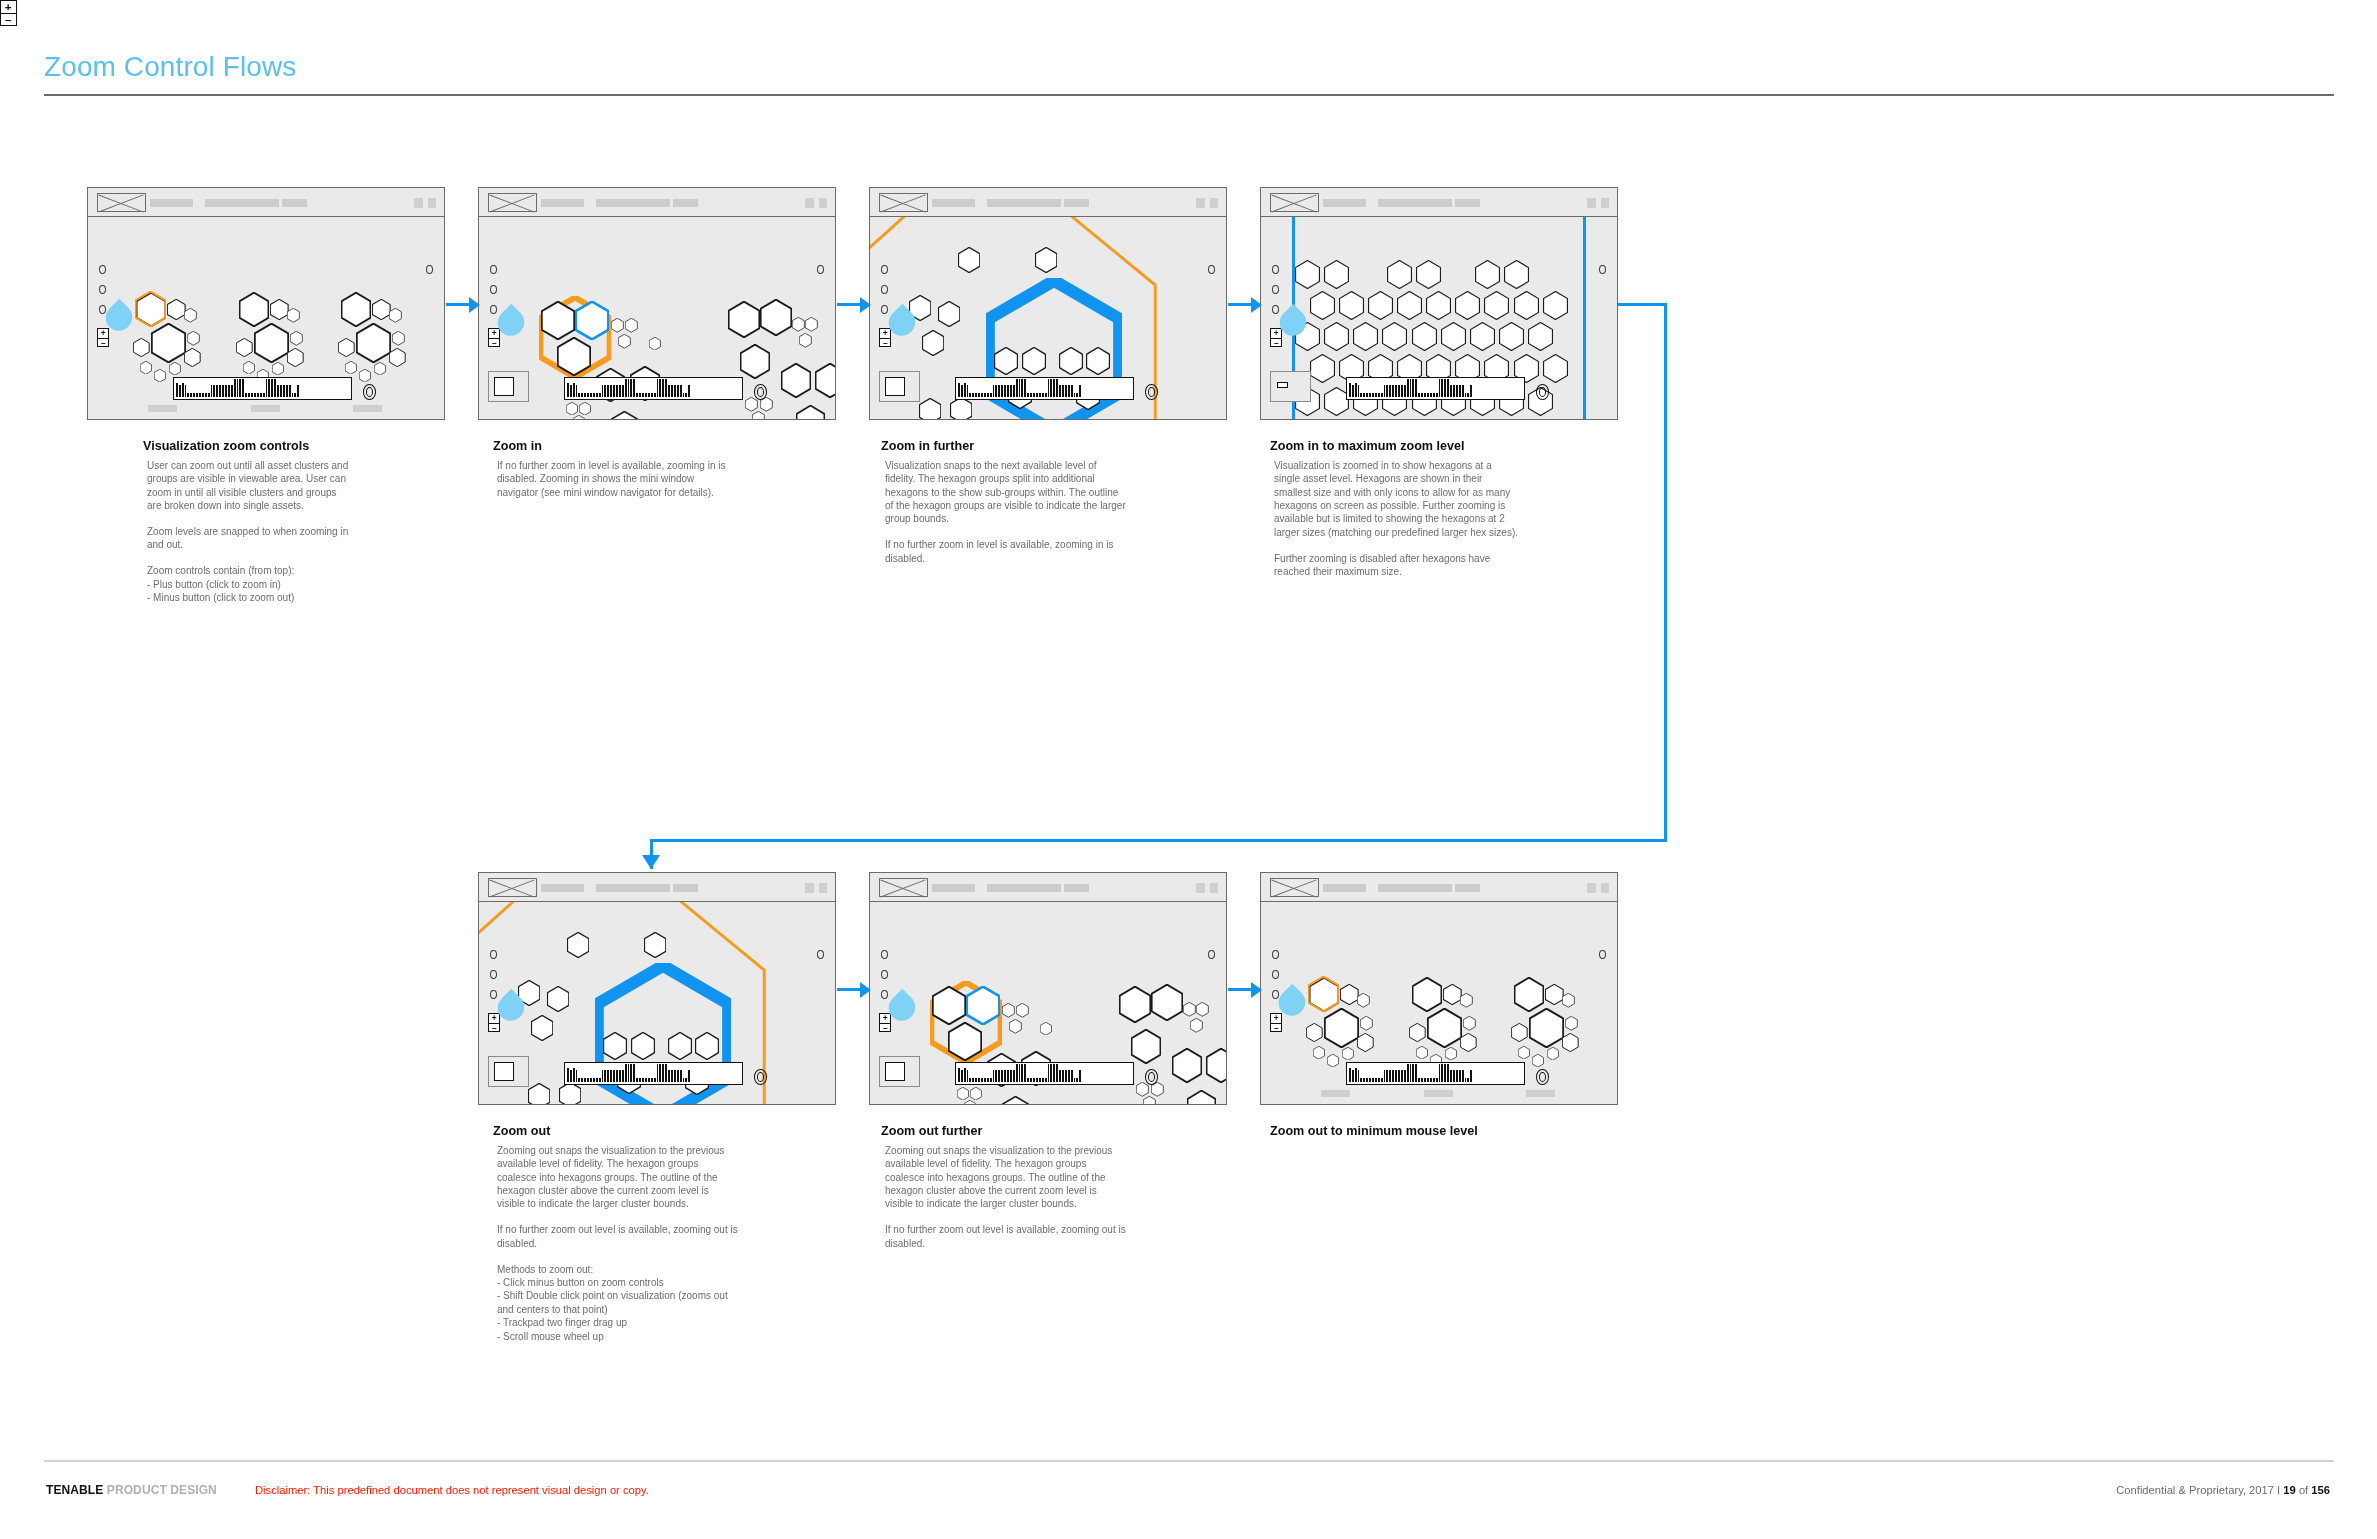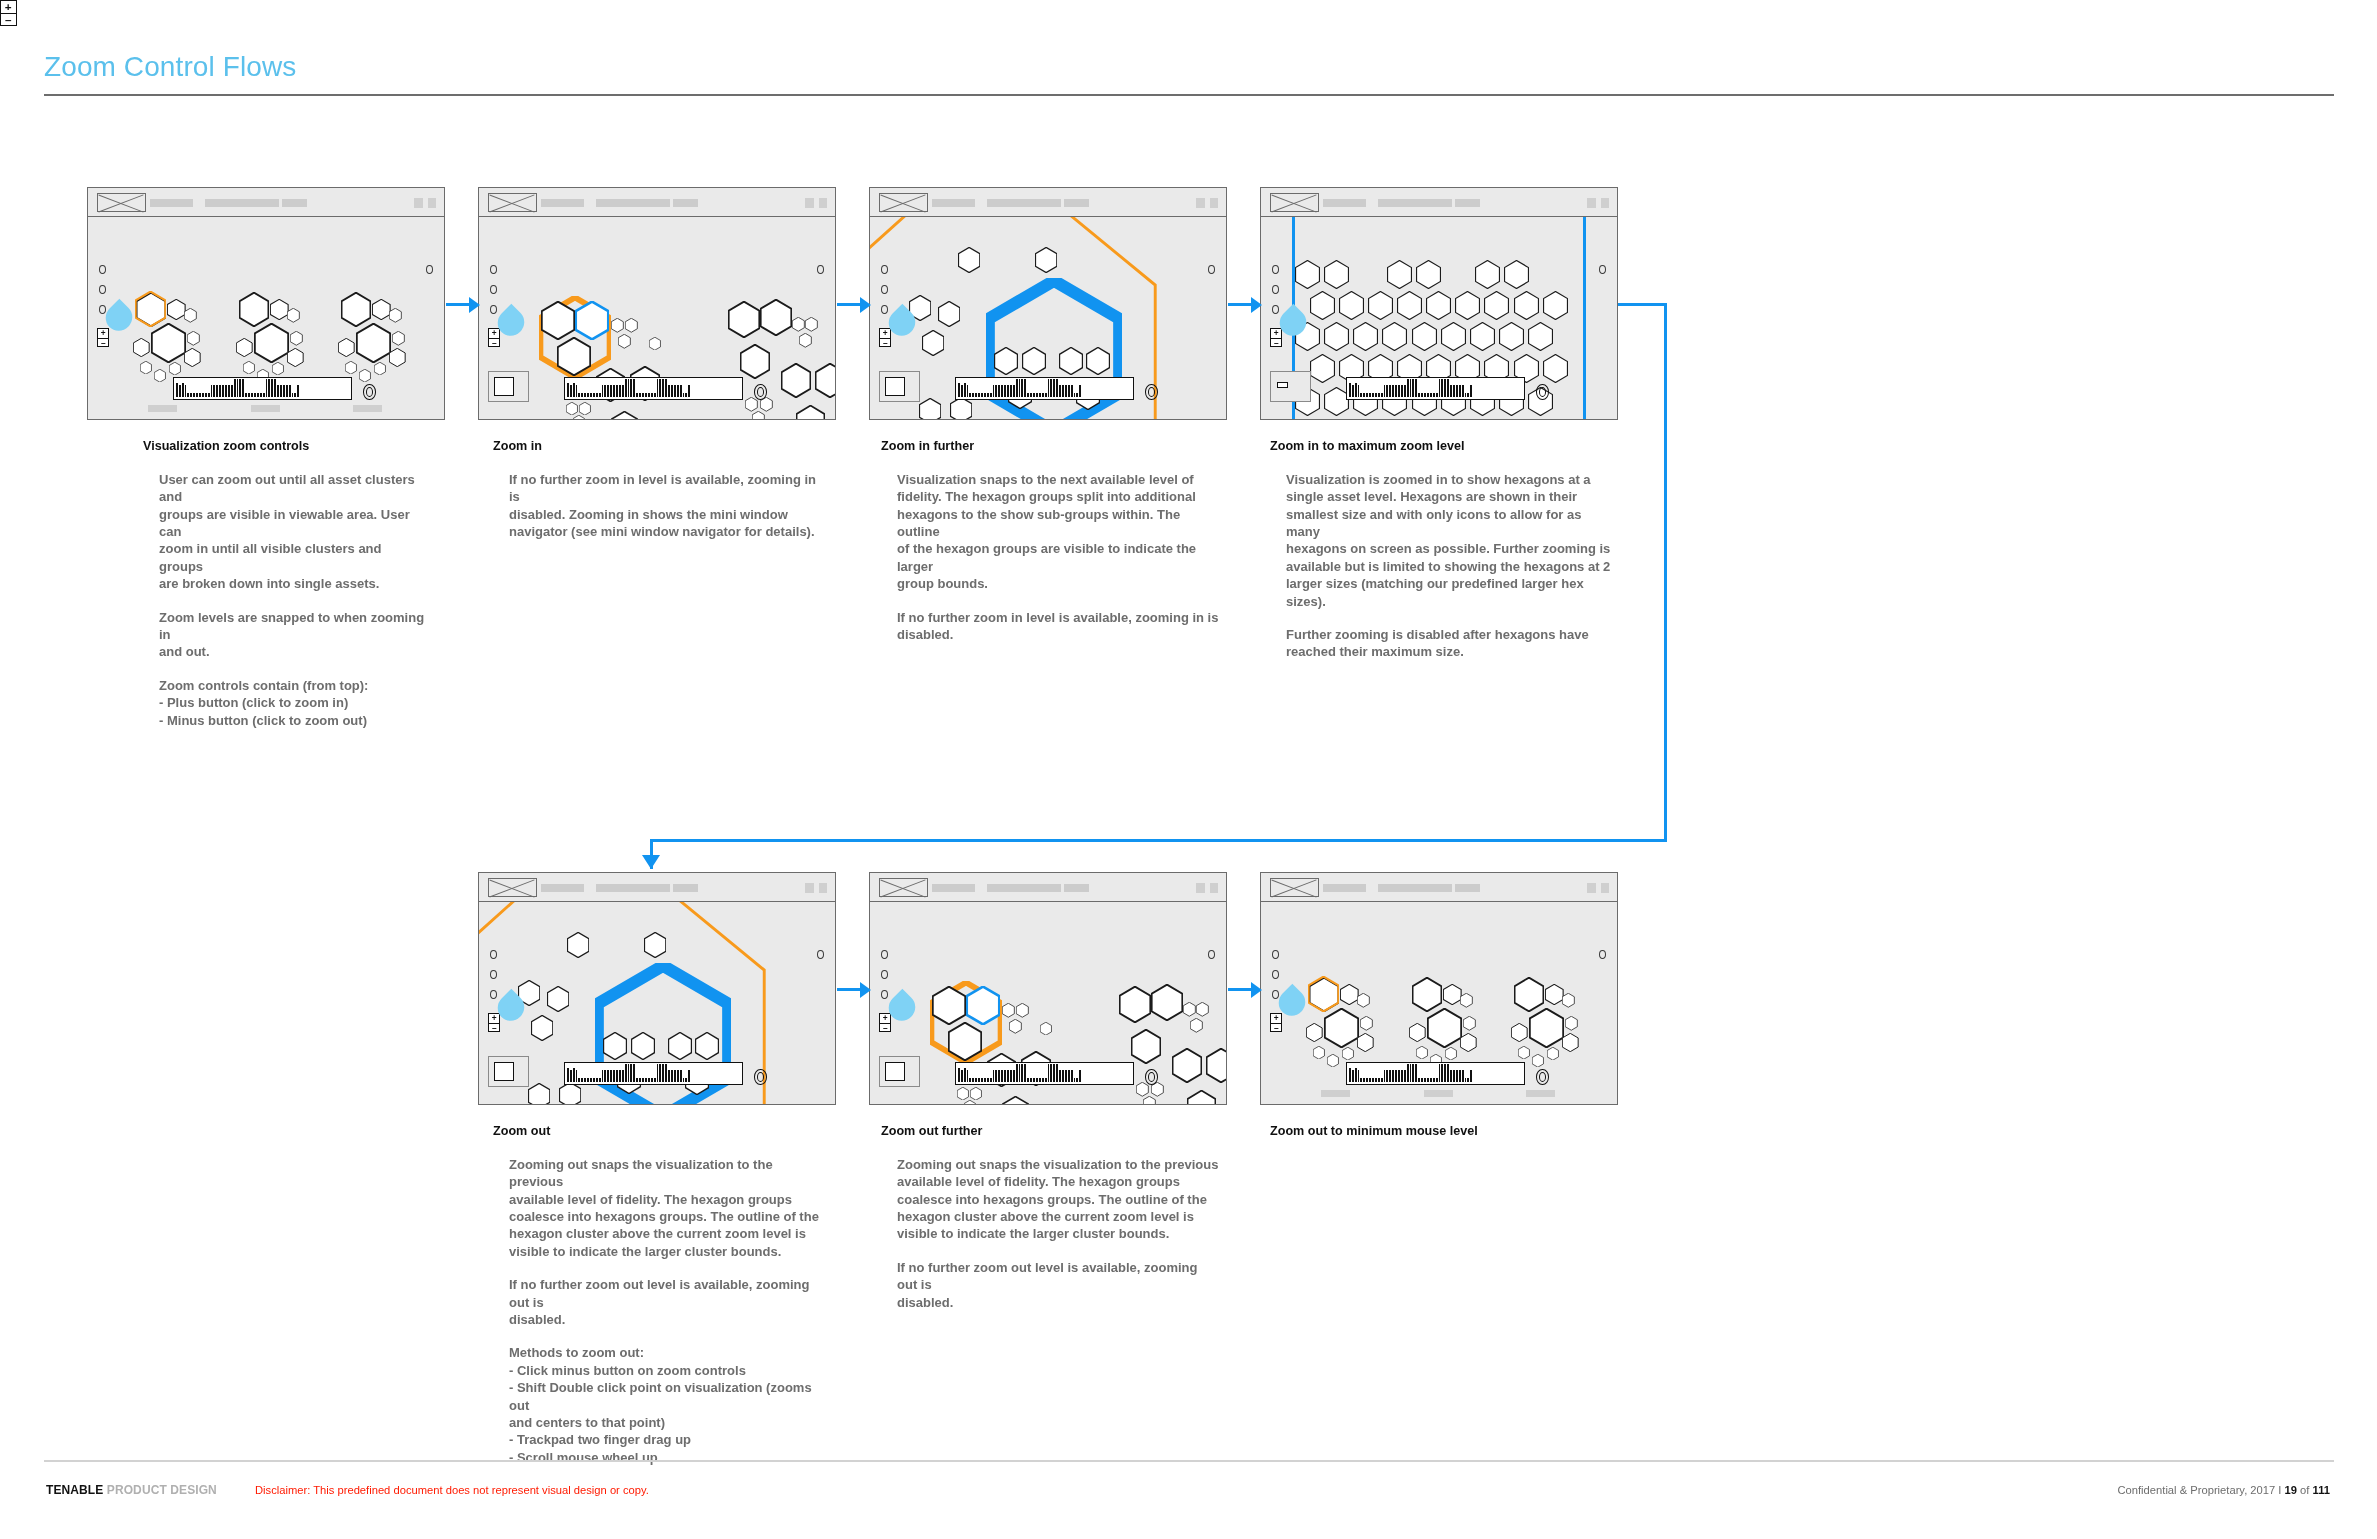--- a/index.html
+++ b/index.html
@@ -79,21 +79,21 @@
   .vguide{position:absolute;width:3.4px;background:#1193f0;top:0;bottom:0;}
 
   
   .conn{position:absolute;background:#1193f0;}
   .arrowR{position:absolute;width:0;height:0;border-top:8.3px solid transparent;border-bottom:8.3px solid transparent;border-left:11.7px solid #1193f0;}
   .arrowD{position:absolute;width:0;height:0;border-left:9.7px solid transparent;border-right:9.7px solid transparent;border-top:14.6px solid #1193f0;}
 
   
   .cap{position:absolute;}
   .cap h3{margin:0 0 1.9px 0;font-size:12.6px;font-weight:bold;color:#101010;line-height:1.25;}
-  .cap p{margin:16px;font-size:13px;color:#6d6d6d;line-height:1.34;white-space:pre-line;font-weight:bold;}
+  .cap p{margin:4px;font-size:10px;color:#6d6d6d;line-height:1.34;white-space:pre-line;}
   .cap p + p{margin-top:12.6px;}
 
   .zoom-legend{position:absolute;width:16.5px;height:26px;border:1.5px solid #111;box-sizing:border-box;background:#fff;}
   .zoom-legend div{height:50%;display:flex;align-items:center;justify-content:center;font-size:11.7px;font-weight:bold;color:#111;line-height:1;}
   .zoom-legend .zl-plus{border-bottom:1.5px solid #111;}
 
   
   .foot-rule{position:absolute;left:44px;top:1460px;width:2290px;height:1.5px;background:#d2d2d2;}
   .foot-brand{position:absolute;left:46px;top:1483px;font-size:12px;white-space:nowrap;}
   .foot-brand .b1{color:#111;font-weight:bold;letter-spacing:0.1px;}
@@ -1653,16 +1653,16 @@
   <div class="cap" id="cap6" style="left:1270px;top:1124px;width:359px;">
     <h3>Zoom out to minimum mouse level</h3>
   </div>
 
   <div class="foot-rule"></div>
   <div class="foot-brand">
     <span class="b1">TENABLE</span><span class="b2"> PRODUCT DESIGN</span>
   </div>
   <div class="foot-disc">Disclaimer: This predefined document does not represent visual design or copy.</div>
   <div class="foot-conf">
-    <span>Confidential &amp; Proprietary, 2017 I </span><b>19</b><span> of </span><b>111</b>
+    <span>Confidential &amp; Proprietary, 2017 I </span><b>19</b><span> of </span><b>156</b>
   </div>
 </div>
 
 
 </body></html>

